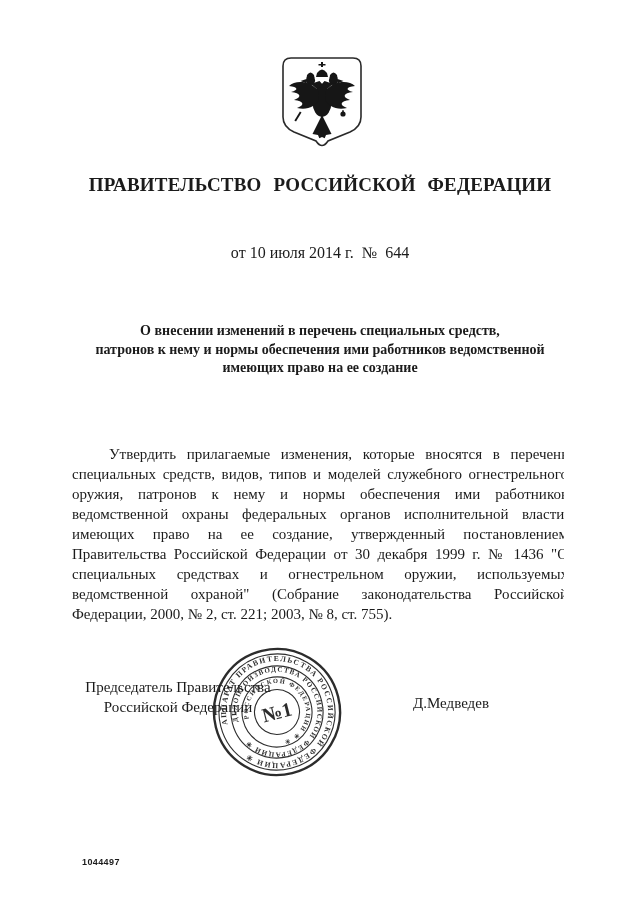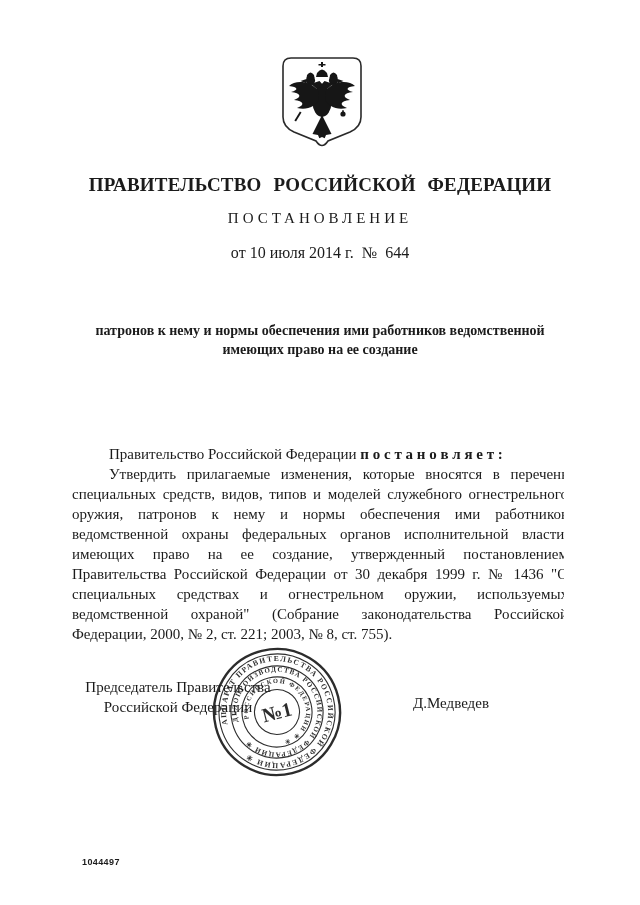--- a/index.html
+++ b/index.html
@@ -70,30 +70,29 @@
       <path d="M36 33 C27 23 13 23 7 29 C16 30 17 33 9 35 C19 36 20 40 12 43 C22 44 23 48 15 51 C26 53.5 33 49 37 43 Z"></path>
       <path d="M44 33 C53 23 67 23 73 29 C64 30 63 33 71 35 C61 36 60 40 68 43 C58 44 57 48 65 51 C54 53.5 47 49 43 43 Z"></path>
       <path d="M40 58 L30.5 77 l5.5 1 l1.3 3.2 l2.7 -1.2 l2.7 1.2 l1.3 -3.2 l5.5 -1 Z"></path>
       <circle cx="61" cy="57" r="2.6"></circle>
       <path d="M60.2 53.2 h1.6 v2 h-1.6 z"></path>
       <path d="M19.5 55.5 l-1.6 -1 l-5.5 9 l1.6 1 z"></path>
     </g>
   </svg>
 
   <div class="centered issuer">ПРАВИТЕЛЬСТВО РОССИЙСКОЙ ФЕДЕРАЦИИ</div>
-  <div class="centered doc-type">ПОСТАНОВЛЕНИЕ</div>
   <div class="centered date-line">от 10 июля 2014 г.  №  644</div>
 
   <div class="doc-title">
+    <div>О внесении изменений в перечень специальных средств,</div>
     <div>патронов к нему и нормы обеспечения ими работников ведомственной</div>
     <div>имеющих право на ее создание</div>
   </div>
 
   <div class="body-text">
-    <p><span>Правительство Российской Федерации </span><span class="decree-verb">п о с т а н о в л я е т :</span></p>
     <p>Утвердить прилагаемые изменения, которые вносятся в перечень специальных средств, видов, типов и моделей служебного огнестрельного оружия, патронов к нему и нормы обеспечения ими работников ведомственной охраны федеральных органов исполнительной власти, имеющих право на ее создание, утвержденный постановлением Правительства Российской Федерации от 30 декабря 1999 г. № 1436 "О специальных средствах и огнестрельном оружии, используемых ведомственной охраной" (Собрание законодательства Российской Федерации, 2000, № 2, ст. 221; 2003, № 8, ст. 755).</p>
   </div>
 
   <div class="sig-block">
     <div>Председатель Правительства</div>
     <div>Российской Федерации</div>
   </div>
   <div class="sig-name">Д.Медведев</div>
 
   <svg class="stamp" viewBox="-67 -67 134 134">

